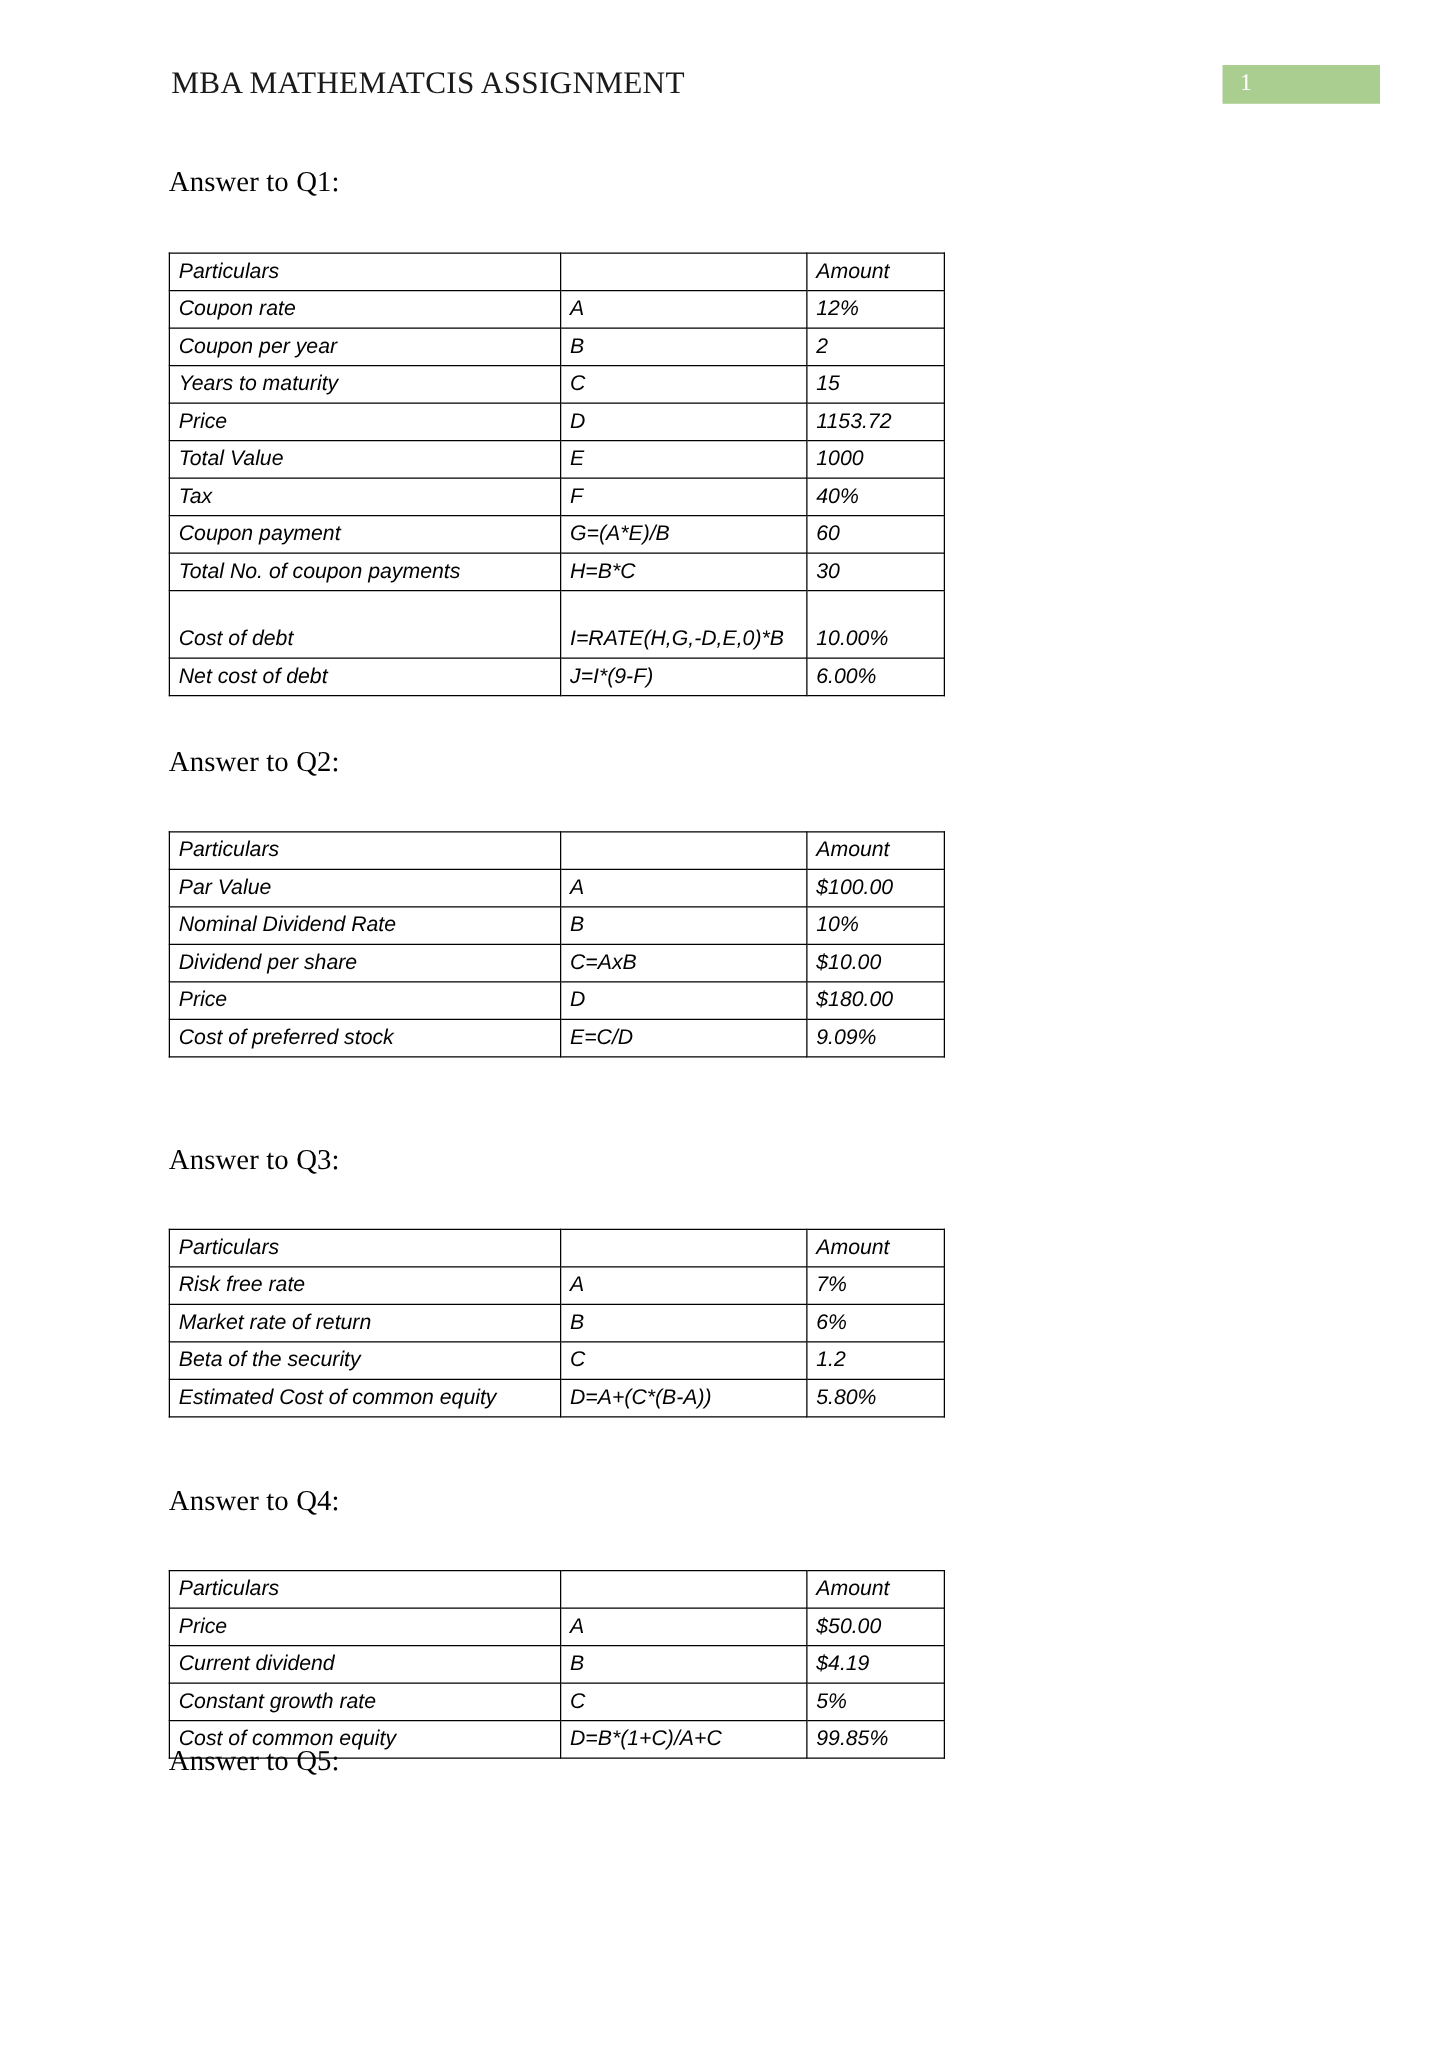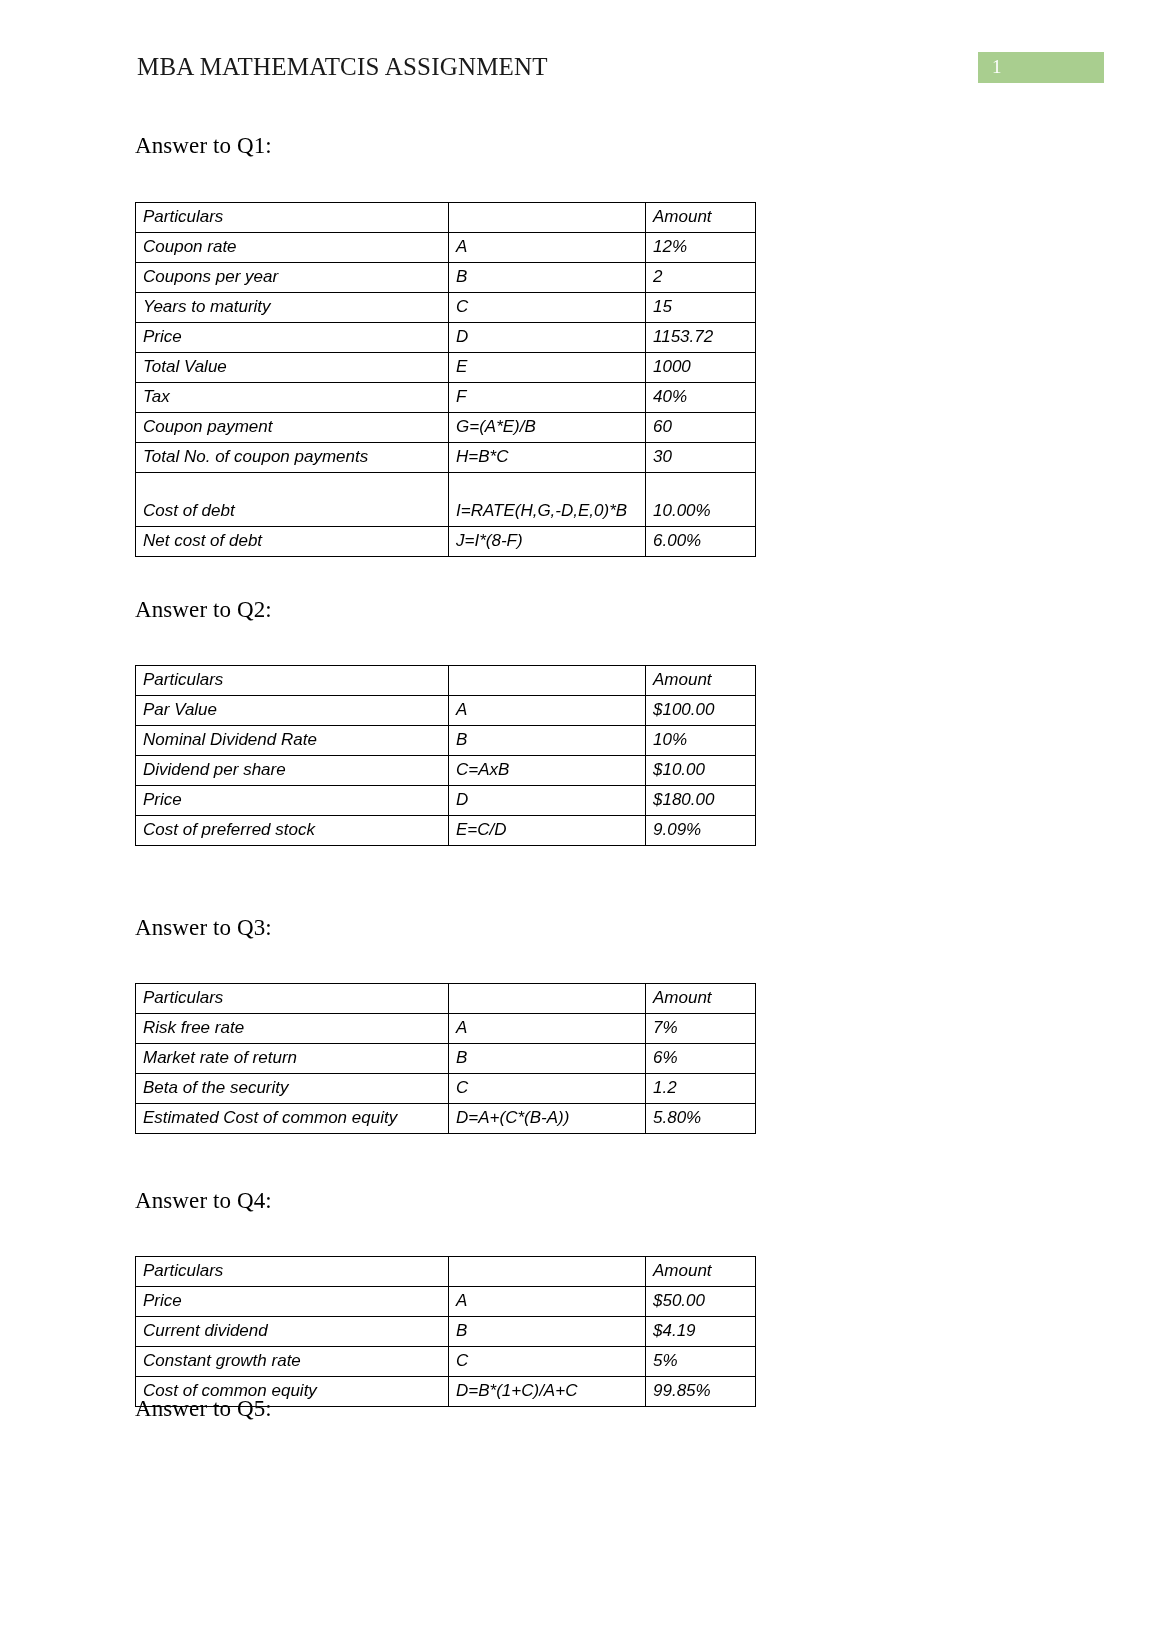--- a/index.html
+++ b/index.html
@@ -142,21 +142,21 @@
             <td class="hdr-cell">Particulars</td>
             <td class="hdr-cell"></td>
             <td class="hdr-cell amount-cell">Amount</td>
           </tr>
         <tr>
               <td>Coupon rate</td>
               <td>A</td>
               <td class="amount-cell">12%</td>
             </tr>
             <tr>
-              <td>Coupons per year</td>
+              <td>Coupon per year</td>
               <td>B</td>
               <td class="amount-cell">2</td>
             </tr>
             <tr>
               <td>Years to maturity</td>
               <td>C</td>
               <td class="amount-cell">15</td>
             </tr>
             <tr>
               <td>Price</td>
@@ -183,21 +183,21 @@
               <td>H=B*C</td>
               <td class="amount-cell">30</td>
             </tr>
             <tr class="bold-row tall-row">
               <td>Cost of debt</td>
               <td>I=RATE(H,G,-D,E,0)*B</td>
               <td class="amount-cell">10.00%</td>
             </tr>
             <tr class="bold-row">
               <td>Net cost of debt</td>
-              <td>J=I*(8-F)</td>
+              <td>J=I*(9-F)</td>
               <td class="amount-cell">6.00%</td>
             </tr>
           </tbody>
       </table>
     </div>
 
     <div class="blk" style="top:597px;">
       <div class="answer-heading">Answer to Q2:</div>
     </div>
     <div class="blk" style="top:665px;">

